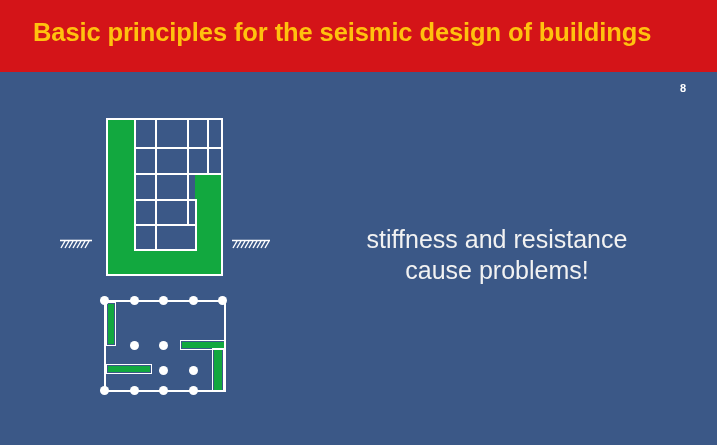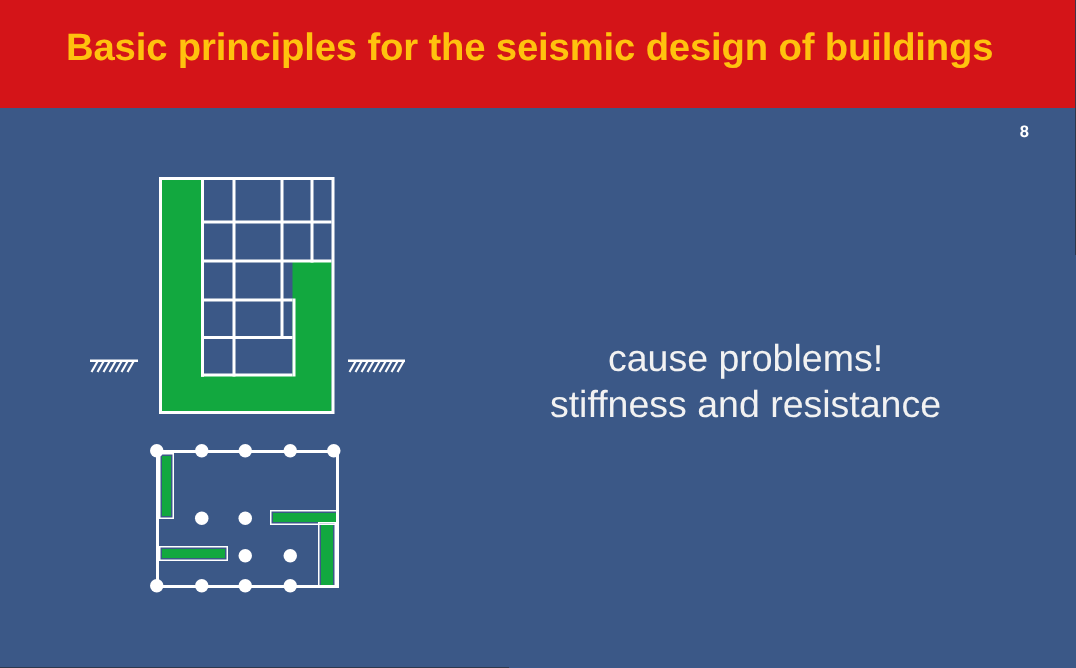--- a/index.html
+++ b/index.html
@@ -26,21 +26,20 @@
   #header-title {
     position: absolute;
     left: 33px;
     top: 18px;
     font-size: 25.5px;
     font-weight: bold;
     color: #ffc20e;
     letter-spacing: -0.1px;
     white-space: nowrap;
     font-family: "Liberation Sans", sans-serif;
-    margin-left: 11px;
   }
   
   #page-number {
     position: absolute;
     right: 31px;
     top: 82px;
     font-size: 11px;
     font-weight: bold;
     color: #ffffff;
   }
@@ -110,22 +109,22 @@
 <body>
 
 <div id="slide">
 
   <div id="header-band"></div>
   <div id="header-title">Basic principles for the seismic design of buildings</div>
 
   <div id="page-number">8</div>
 
   <div id="caption">
+    <span class="cap-line">stiffness and resistance</span>
     <span class="cap-line">cause problems!</span>
-    <span class="cap-line">stiffness and resistance</span>
   </div>
 
   <svg class="hatch" style="left:58px; top:236px; width:36px; height:16px;" viewBox="0 0 36 16">
     <line x1="2" y1="4.5" x2="34" y2="4.5" stroke="#ffffff" stroke-width="1.6"></line>
     <g stroke="#ffffff" stroke-width="1.4">
       <line x1="3" y1="12" x2="7" y2="5"></line>
       <line x1="7" y1="12" x2="11" y2="5"></line>
       <line x1="11" y1="12" x2="15" y2="5"></line>
       <line x1="15" y1="12" x2="19" y2="5"></line>
       <line x1="19" y1="12" x2="23" y2="5"></line>

